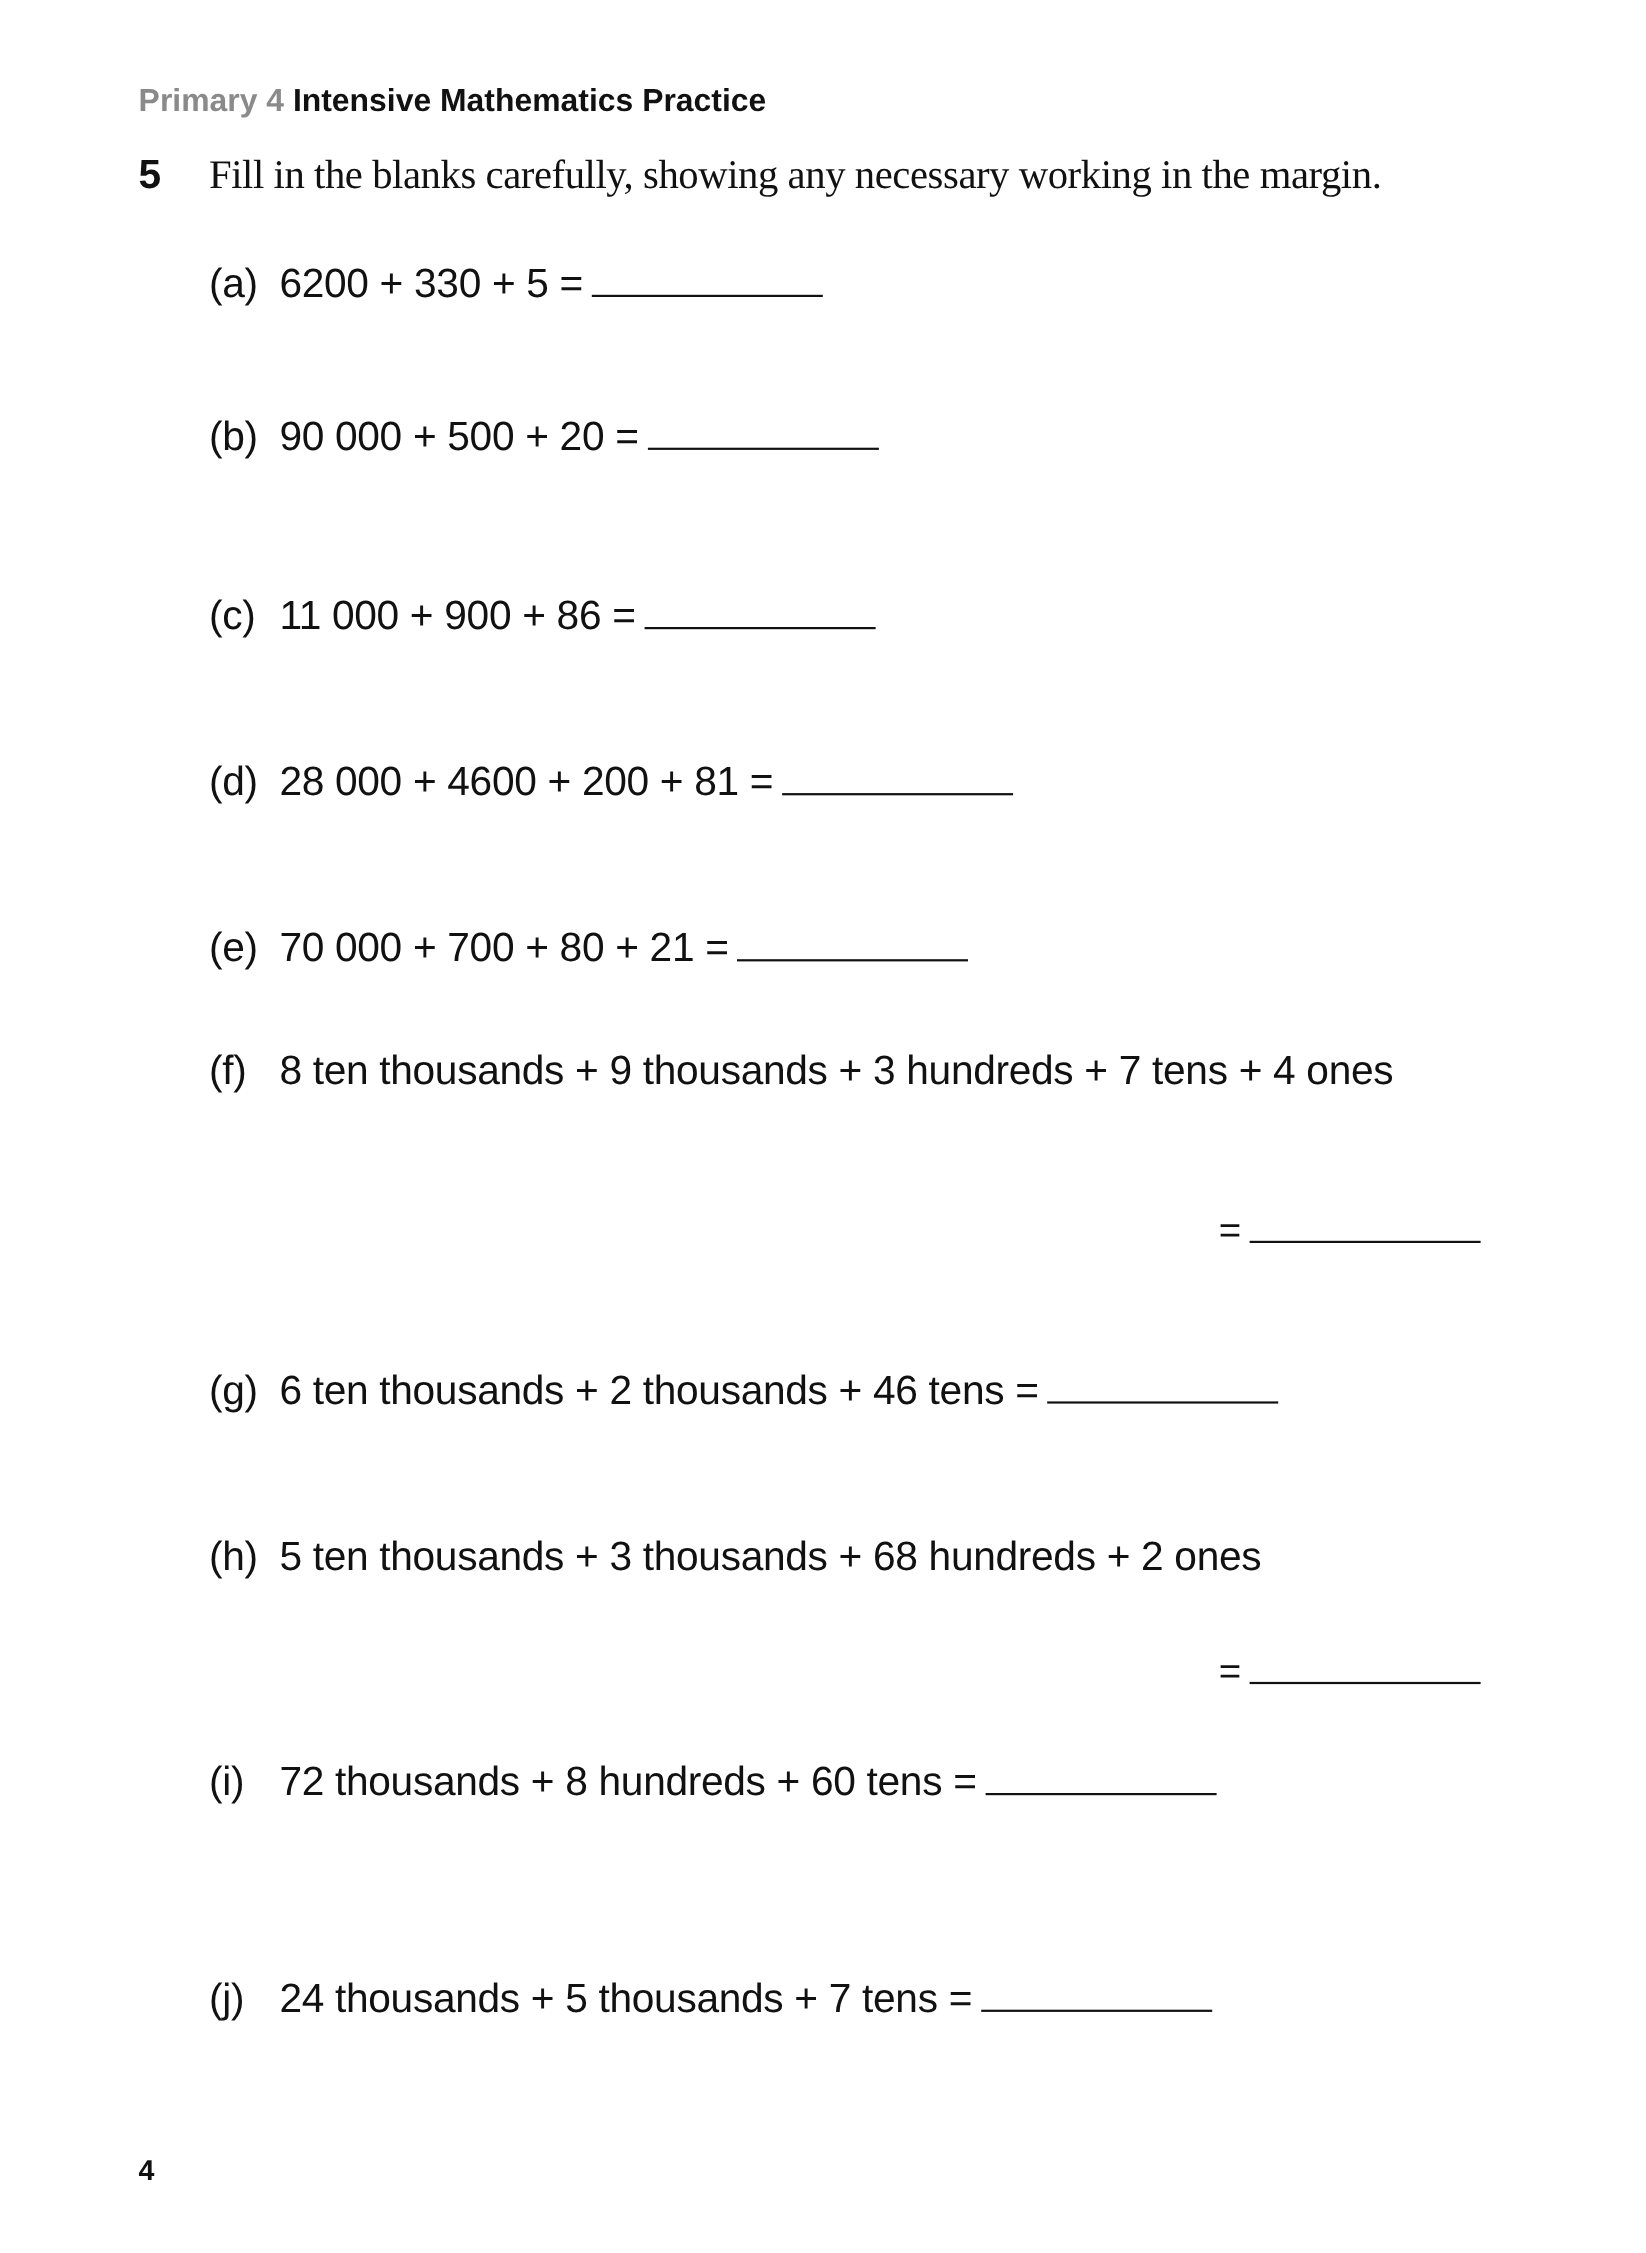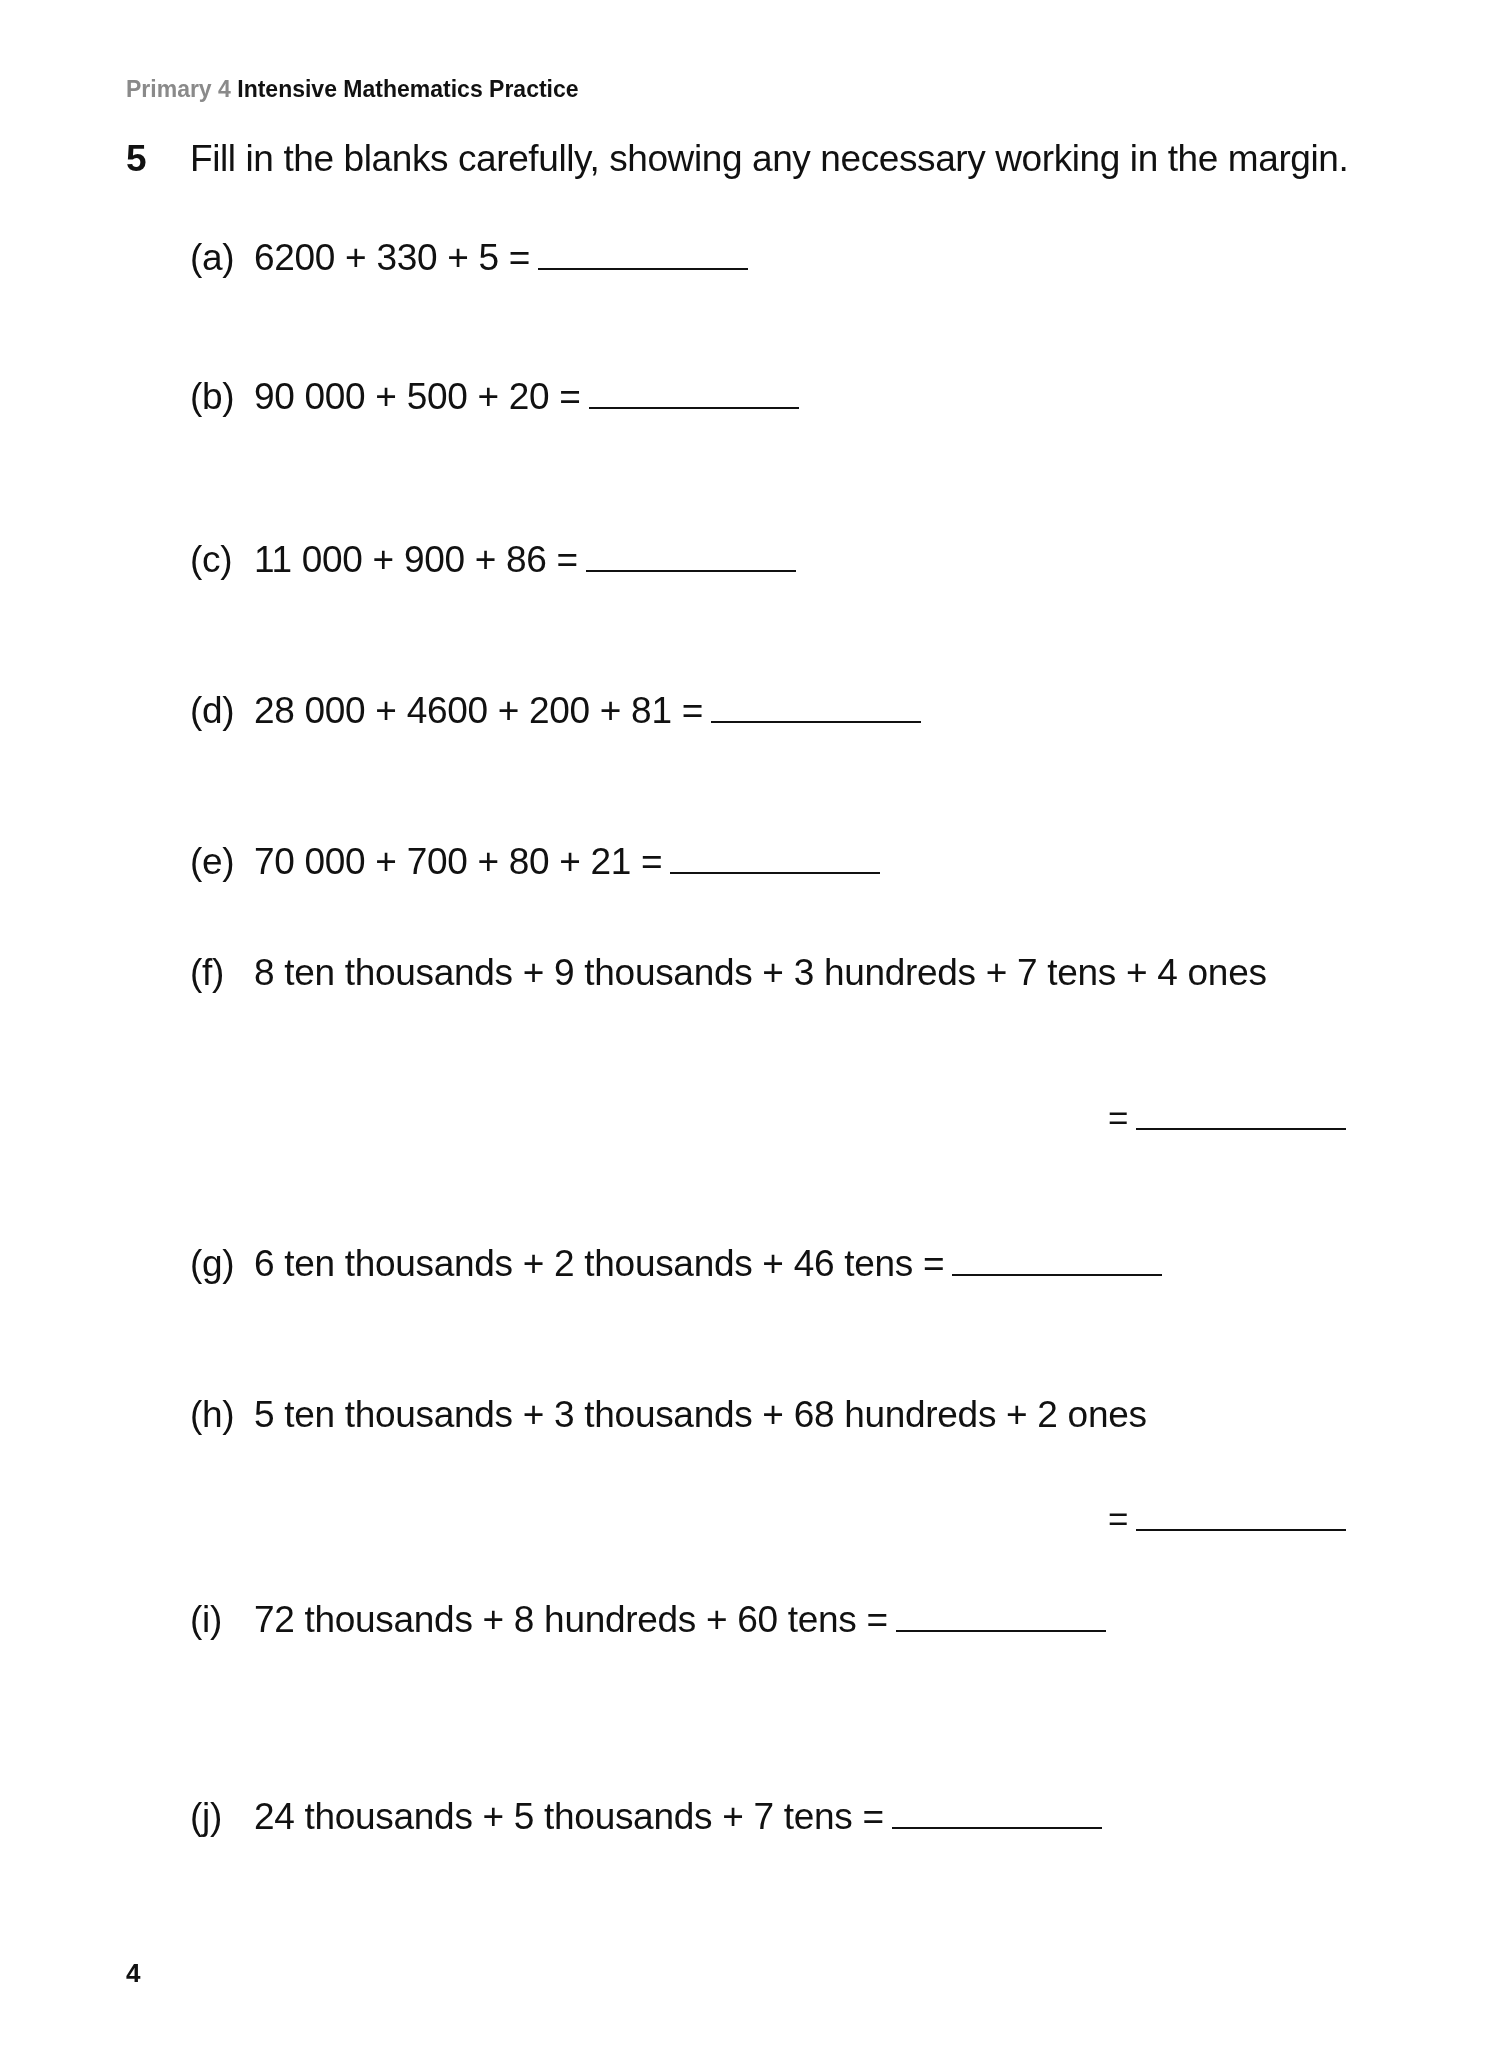--- a/index.html
+++ b/index.html
@@ -1,22 +1,22 @@
 <!DOCTYPE html>
 <html><head>
 <meta charset="utf-8">
 <style>
   html, body { margin: 0; padding: 0; background: #ffffff; }
   body { width: 1496px; height: 2048px; position: relative; overflow: hidden;
          font-family: "Liberation Sans", sans-serif; color: #111; }
-  .header { position: absolute; left: 126px; top: 76px; font-size: 23px; }
+  .header { position: absolute; left: 126px; top: 76px; font-size: 29px; }
   .header .grey { color: #8a8a8a; font-weight: bold; }
   .header .bold { color: #111; font-weight: bold; }
   .qnum { position: absolute; left: 126px; top: 138px; font-size: 37px; font-weight: bold; }
-  .qtext { position: absolute; left: 190px; top: 138px; font-size: 37px; letter-spacing: -0.4px; }
+  .qtext { position: absolute; left: 190px; top: 138px; font-size: 37px; letter-spacing: -0.4px; font-family: Liberation Serif, serif; }
   .item { position: absolute; left: 190px; font-size: 37px; white-space: nowrap; letter-spacing: -0.3px; }
   .item .label { display: inline-block; width: 64px; }
   .blank { display: inline-block; width: 210px; border-bottom: 2px solid #111; height: 30px; vertical-align: baseline; margin-left: 8px; }
   .eqline { position: absolute; left: 1108px; font-size: 35px; white-space: nowrap; }
   .pagenum { position: absolute; left: 126px; top: 1958px; font-size: 26px; font-weight: bold; }
 </style>
 </head>
 <body>
 
 <div class="header">

